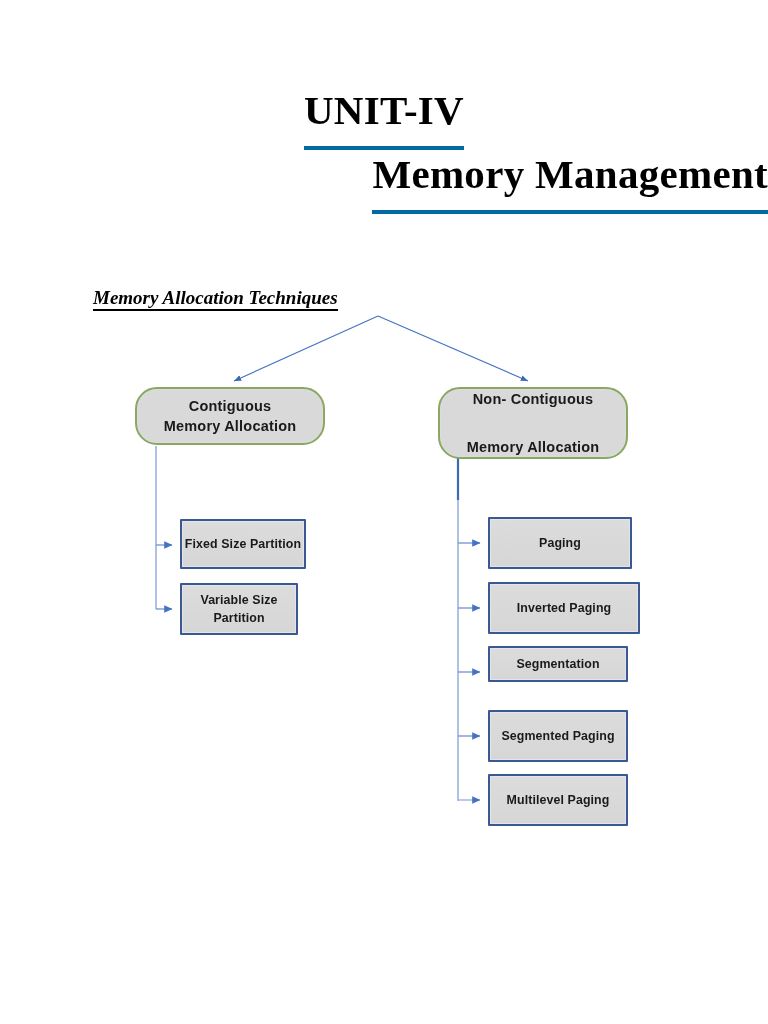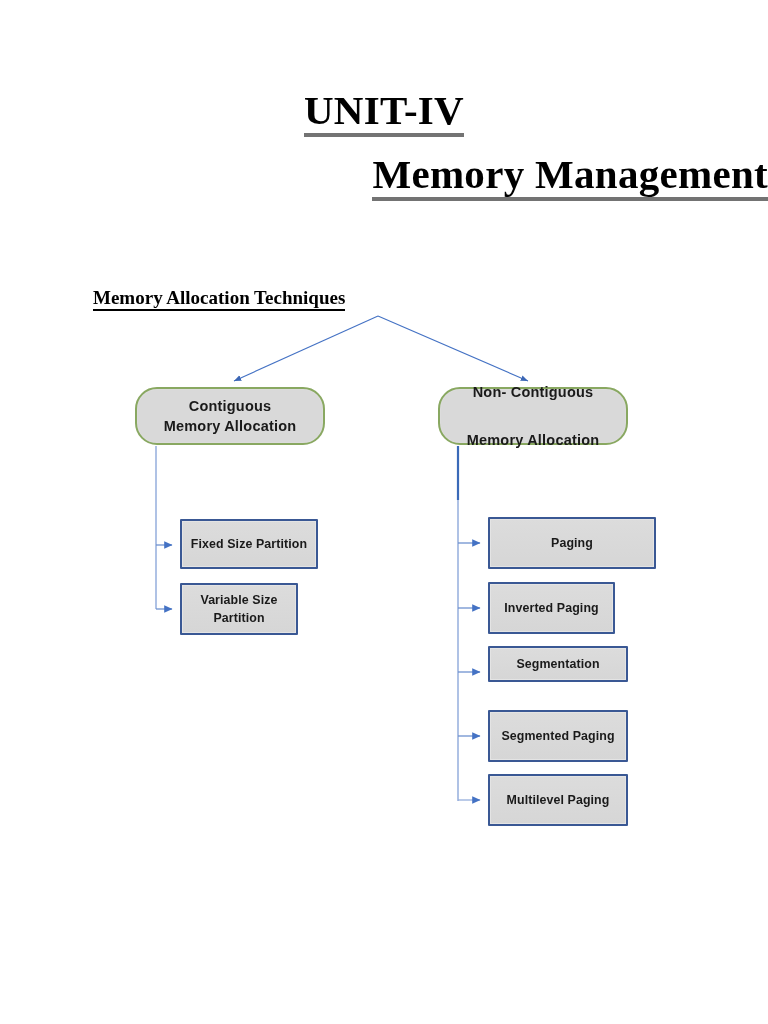--- a/index.html
+++ b/index.html
@@ -32,22 +32,22 @@
     width: 768px;
     text-align: center;
     font-family: "Liberation Serif", serif;
     font-weight: bold;
     color: #000000;
     letter-spacing: 0.3px;
     white-space: nowrap;
   }
   .doc-title > span {
     display: inline-block;
-    border-bottom: 4px solid #737373;
-    padding-bottom: 1px;
+    border-bottom: 4px solid #0369a1;
+    padding-bottom: 14px;
   }
   #title-line1 {
     top: 88px;
     font-size: 41px;
     line-height: 44px;
   }
   #title-line2 {
     top: 152px;
     font-size: 41px;
     line-height: 44px;
@@ -57,20 +57,21 @@
   .section-heading {
     position: absolute;
     left: 93px;
     top: 287px;
     font-family: "Liberation Serif", serif;
     font-weight: bold;
     font-size: 19px;
     line-height: 22px;
     color: #000000;
     white-space: nowrap;
+    font-style: italic;
   }
   .section-heading > span {
     display: inline-block;
     border-bottom: 2px solid #000;
     padding-bottom: 0px;
   }
 
   
   #diagram {
     position: absolute;
@@ -175,39 +176,39 @@
         <line x1="458" y1="736" x2="480" y2="736" stroke="#6E92D0" stroke-width="1.3" marker-end="url(#arrowBlue)"></line>
         <line x1="458" y1="800" x2="480" y2="800" stroke="#95AEDC" stroke-width="1.3" marker-end="url(#arrowBlue)"></line>
       </g>
     </svg>
 
     <div class="node node-level1" style="left:135px; top:387px; width:190px; height:58px;">
       <span class="line">Contiguous</span>
       <span class="line">Memory Allocation</span>
     </div>
 
-    <div class="node node-level1" style="left:438px; top:387px; width:190px; height:58px;gap:28px;">
+    <div class="node node-level1" style="left:438px; top:387px; width:190px; height:72px;gap:28px;">
       <span class="line">Non- Contiguous</span>
       <span class="line">Memory Allocation</span>
     </div>
 
-    <div class="node node-leaf" style="left:180px; top:519px; width:138px; height:50px;">
+    <div class="node node-leaf" style="left:180px; top:519px; width:126px; height:50px;">
       <span class="line">Fixed Size Partition</span>
     </div>
 
     <div class="node node-leaf" style="left:180px; top:583px; width:118px; height:52px;">
       <span class="line">Variable Size</span>
       <span class="line">Partition</span>
     </div>
 
-    <div class="node node-leaf" style="left:488px; top:517px; width:168px; height:52px;">
+    <div class="node node-leaf" style="left:488px; top:517px; width:144px; height:52px;">
       <span class="line">Paging</span>
     </div>
 
-    <div class="node node-leaf" style="left:488px; top:582px; width:127px; height:52px;">
+    <div class="node node-leaf" style="left:488px; top:582px; width:152px; height:52px;">
       <span class="line">Inverted Paging</span>
     </div>
 
     <div class="node node-leaf" style="left:488px; top:646px; width:140px; height:36px;">
       <span class="line">Segmentation</span>
     </div>
 
     <div class="node node-leaf" style="left:488px; top:710px; width:140px; height:52px;">
       <span class="line">Segmented Paging</span>
     </div>

